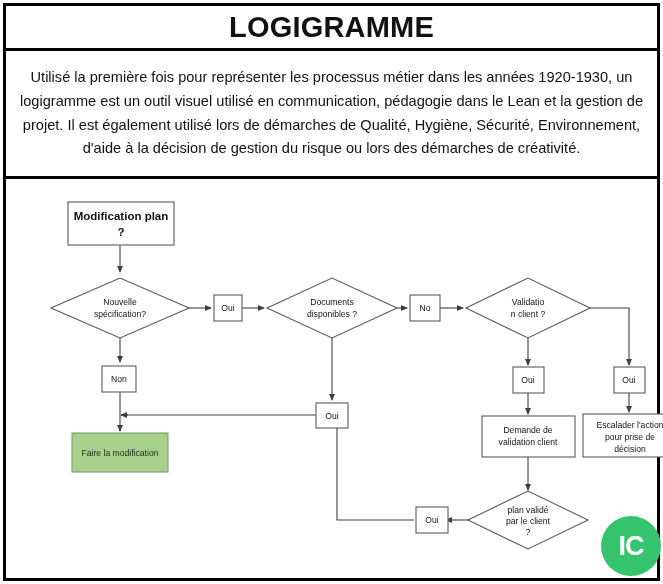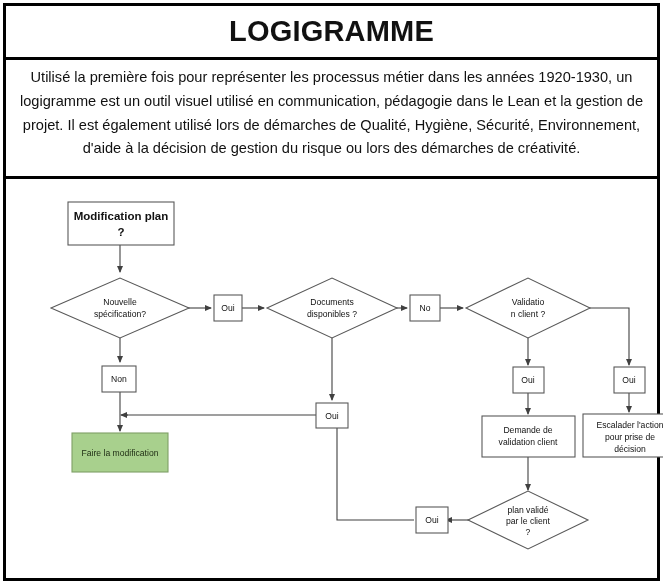--- a/index.html
+++ b/index.html
@@ -20,21 +20,21 @@
   .frame{
     position:absolute;left:3px;top:3px;
     width:657px;height:578px;
     box-sizing:border-box;
     border:3px solid #000;
     background:#fff;
   }
   
   .title-band{
     position:absolute;left:0;top:0;
-    width:100%;height:54px;
+    width:100%;height:45px;
     box-sizing:border-box;
     border-bottom:3px solid #000;
     display:flex;align-items:center;justify-content:center;
     background:#fff;
   }
   .title-band h1{
     margin:0;
     font-size:29px;
     font-weight:bold;
     letter-spacing:.2px;
@@ -226,15 +226,18 @@
         </g>
 
         <g>
           <rect x="41" y="254" width="96" height="39" fill="#a8d08d" stroke="#7f9f66" stroke-width="1.1"></rect>
           <text class="n-label" x="89" y="277" text-anchor="middle" font-size="8.6" fill="#1d2b12">Faire la modification</text>
         </g>
 
       </svg>
     </div>
 
+    <div class="ic-logo">
+      <span>IC</span>
+    </div>
 
   </div>
 </div>
 
 </body></html>

